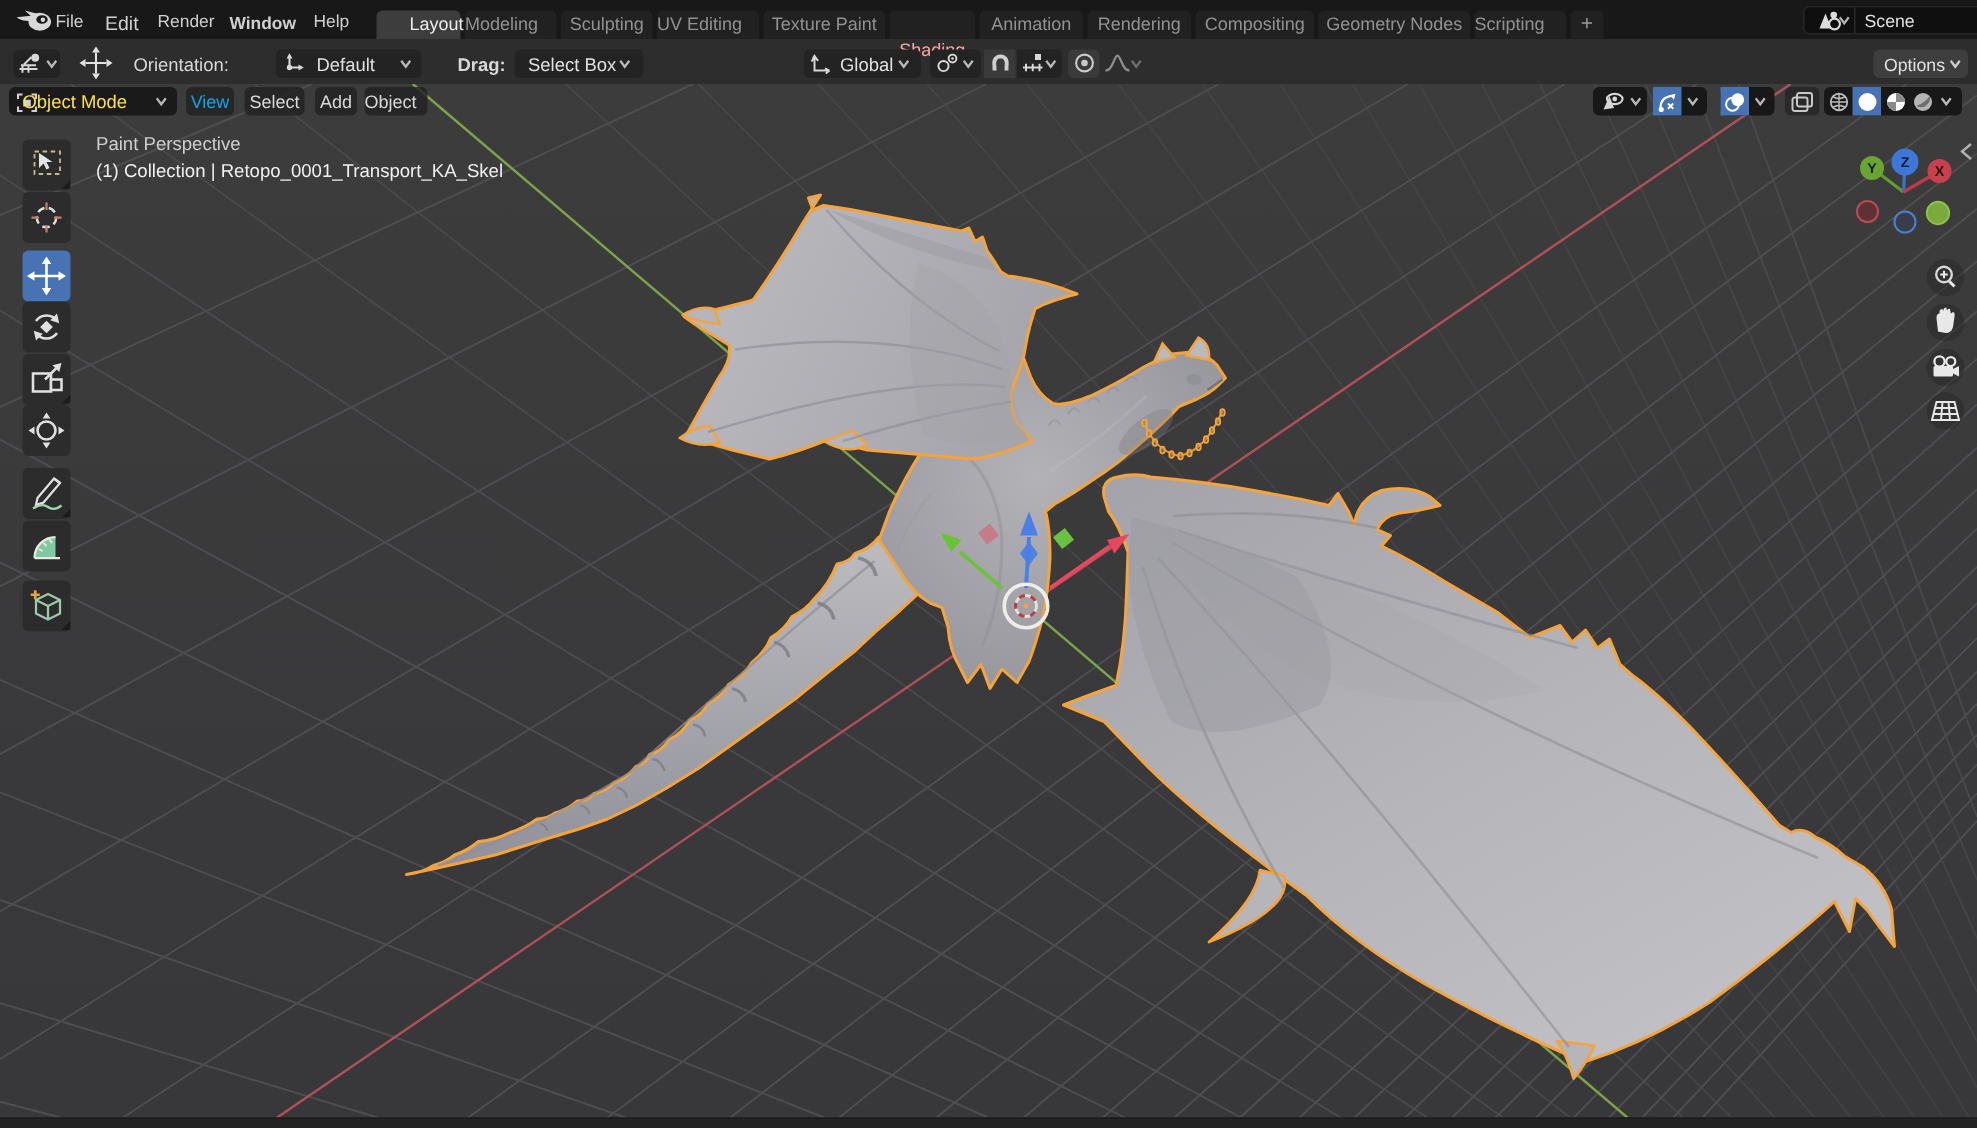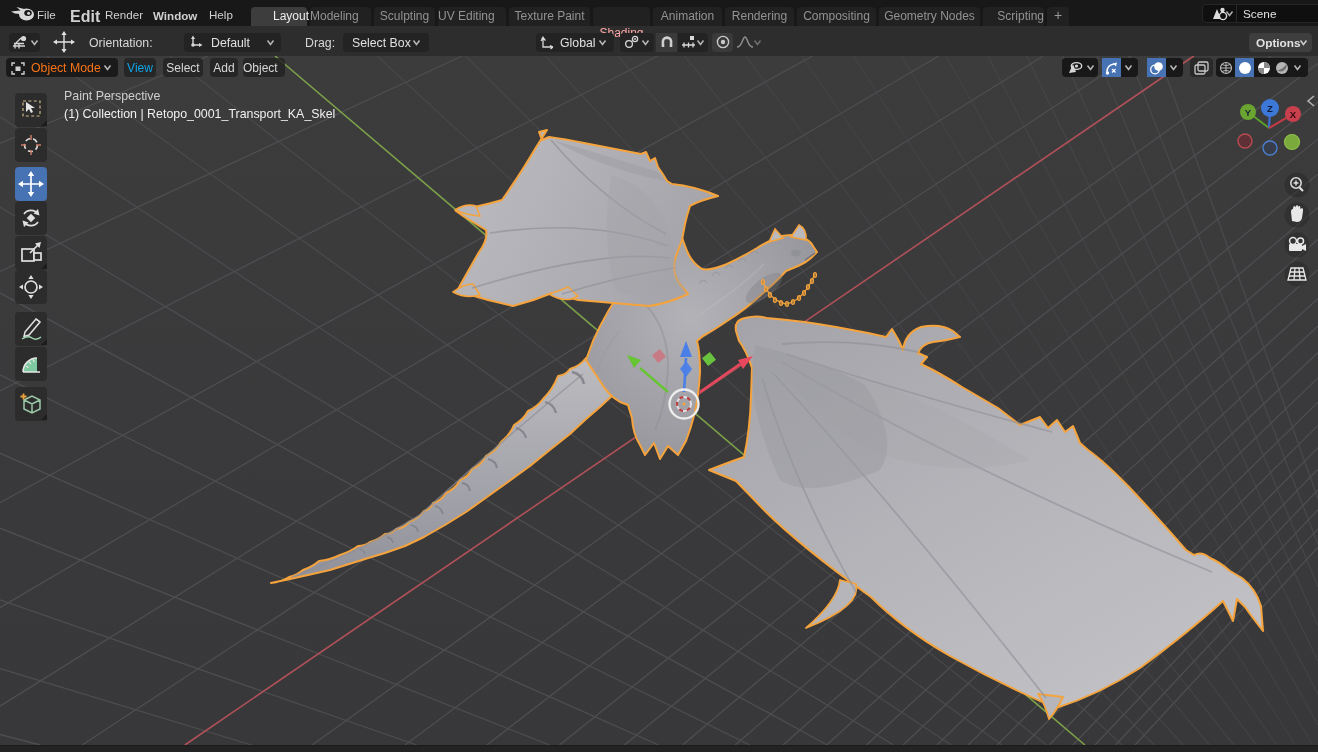--- a/index.html
+++ b/index.html
@@ -196,21 +196,21 @@
 </svg>
 <div id="top"></div>
 <div class="abs" style="z-index:6">
 <svg class="abs" style="left:10px;top:5px" width="26" height="17">
       <ellipse cx="16.5" cy="9.5" rx="7.5" ry="6" fill="#d8d8d8"></ellipse>
       <ellipse cx="18" cy="8" rx="3.8" ry="2.9" fill="#181818"></ellipse>
       <circle cx="18.6" cy="8.2" r="1.5" fill="#d8d8d8"></circle>
       <path d="M1 6.5 L10.5 5.5 L6.5 2 L16 4.5 L11.5 9 Q5 9.5 1 6.5 Z" fill="#d8d8d8"></path>
     </svg>
 <div class="abs" style="left:37px;top:7.5px;font-size:11.6px;color:#d0d0d0;font-weight:normal;letter-spacing:0px;white-space:nowrap">File</div>
-<div class="abs" style="left:70px;top:7.5px;font-size:16px;color:#d0d0d0;font-weight:bold;letter-spacing:0px;white-space:nowrap">Edit</div>
+<div class="abs" style="left:70px;top:7.5px;font-size:13px;color:#d0d0d0;font-weight:normal;letter-spacing:0px;white-space:nowrap">Edit</div>
 <div class="abs" style="left:105px;top:7.5px;font-size:11.6px;color:#d0d0d0;font-weight:normal;letter-spacing:0px;white-space:nowrap">Render</div>
 <div class="abs" style="left:153px;top:9px;font-size:11.6px;color:#d0d0d0;font-weight:bold;letter-spacing:0px;white-space:nowrap">Window</div>
 <div class="abs" style="left:209px;top:7.5px;font-size:11.6px;color:#d0d0d0;font-weight:normal;letter-spacing:0px;white-space:nowrap">Help</div>
 <div class="abs" style="left:251.0px;top:7px;width:56.0px;height:19px;background:#3d3d3d;border-radius:4px 4px 0 0px;"></div>
 <div class="abs" style="left:251.0px;top:8.5px;width:80px;text-align:center;font-size:12px;color:#ececec">Layout</div>
 <div class="abs" style="left:310.0px;top:7px;width:61.0px;height:19px;background:#212121;border-radius:4px 4px 0 0px;"></div>
 <div class="abs" style="left:310.0px;top:8.5px;width:61.0px;text-align:left;font-size:12px;color:#929292">Modeling</div>
 <div class="abs" style="left:374.0px;top:7px;width:61.0px;height:19px;background:#212121;border-radius:4px 4px 0 0px;"></div>
 <div class="abs" style="left:374.0px;top:8.5px;width:61.0px;text-align:center;font-size:12px;color:#929292">Sculpting</div>
 <div class="abs" style="left:438.0px;top:7px;width:68.0px;height:19px;background:#212121;border-radius:4px 4px 0 0px;"></div>
@@ -221,21 +221,21 @@
 <div class="abs" style="left:593.0px;top:26px;width:57.0px;text-align:center;font-size:12px;color:#fca5a5">Shading</div>
 <div class="abs" style="left:653.0px;top:7px;width:69.0px;height:19px;background:#212121;border-radius:4px 4px 0 0px;"></div>
 <div class="abs" style="left:653.0px;top:8.5px;width:69.0px;text-align:center;font-size:12px;color:#929292">Animation</div>
 <div class="abs" style="left:725.0px;top:7px;width:69.0px;height:19px;background:#212121;border-radius:4px 4px 0 0px;"></div>
 <div class="abs" style="left:725.0px;top:8.5px;width:69.0px;text-align:center;font-size:12px;color:#929292">Rendering</div>
 <div class="abs" style="left:797.0px;top:7px;width:79.0px;height:19px;background:#212121;border-radius:4px 4px 0 0px;"></div>
 <div class="abs" style="left:797.0px;top:8.5px;width:79.0px;text-align:center;font-size:12px;color:#929292">Compositing</div>
 <div class="abs" style="left:879.0px;top:7px;width:101.0px;height:19px;background:#212121;border-radius:4px 4px 0 0px;"></div>
 <div class="abs" style="left:879.0px;top:8.5px;width:101.0px;text-align:center;font-size:12px;color:#929292">Geometry Nodes</div>
 <div class="abs" style="left:983.0px;top:7px;width:61.0px;height:19px;background:#212121;border-radius:4px 4px 0 0px;"></div>
-<div class="abs" style="left:983.0px;top:8.5px;width:61.0px;text-align:right;font-size:12px;color:#929292">Scripting</div>
+<div class="abs" style="left:983.0px;top:8.5px;width:61.0px;text-align:left;font-size:12px;color:#929292">Scripting</div>
 <div class="abs" style="left:1047px;top:7px;width:22px;height:19px;background:#212121;border-radius:4px 4px 0 0px;"></div>
 <div class="abs" style="left:1047px;top:7px;width:22px;text-align:center;font-size:14px;color:#9a9a9a">+</div>
 <div class="abs" style="left:1202px;top:4px;width:120px;height:19px;background:#0f0f0f;border-radius:4px;border:1px solid #262626;box-sizing:border-box"></div>
 <svg class="abs" style="left:1208px;top:6px" width="26" height="15">
       <path d="M5 13 L9 3 L13 13 Z" fill="#dcdcdc"></path>
       <circle cx="14.5" cy="4" r="2.2" fill="#dcdcdc"></circle>
       <circle cx="15" cy="10" r="3.6" fill="none" stroke="#dcdcdc" stroke-width="1.4"></circle>
     </svg>
 <svg class="abs" style="left:1225px;top:9px" width="9" height="9">
       <path d="M1.5 2.5 L4.5 6.5 L7.5 2.5" fill="none" stroke="#b0b0b0" stroke-width="1.5"></path>
@@ -262,21 +262,21 @@
 <div class="abs" style="left:184px;top:32.5px;width:97px;height:19px;background:#232323;border-radius:4px;"></div>
 <svg class="abs" style="left:189px;top:35px" width="16" height="14">
       <path d="M4 2 L4 10 L12 10" stroke="#d8d8d8" stroke-width="1.4" fill="none"></path>
       <path d="M4 0.5 L2 4 L6 4 Z M13.5 10 L10 8 L10 12 Z" fill="#d8d8d8"></path>
       <circle cx="4" cy="10" r="1.8" fill="#d8d8d8"></circle>
     </svg>
 <div class="abs" style="left:211px;top:35.5px;font-size:12.3px;color:#e0e0e0;font-weight:normal;letter-spacing:0px;white-space:nowrap">Default</div>
 <svg class="abs" style="left:266px;top:37.5px" width="9" height="9">
       <path d="M1.5 2.5 L4.5 6.5 L7.5 2.5" fill="none" stroke="#b8b8b8" stroke-width="1.5"></path>
     </svg>
-<div class="abs" style="left:305px;top:35.5px;font-size:12.3px;color:#d8d8d8;font-weight:normal;letter-spacing:0px;white-space:nowrap">Drag:</div>
+<div class="abs" style="left:305px;top:35.5px;font-size:12.3px;color:#d8d8d8;font-weight:bold;letter-spacing:0px;white-space:nowrap">Drag:</div>
 <div class="abs" style="left:343px;top:32.5px;width:86px;height:19px;background:#232323;border-radius:4px;"></div>
 <div class="abs" style="left:352px;top:35.5px;font-size:12.3px;color:#e0e0e0;font-weight:normal;letter-spacing:0px;white-space:nowrap">Select Box</div>
 <svg class="abs" style="left:412px;top:37.5px" width="9" height="9">
       <path d="M1.5 2.5 L4.5 6.5 L7.5 2.5" fill="none" stroke="#b8b8b8" stroke-width="1.5"></path>
     </svg>
 <div class="abs" style="left:536px;top:32.5px;width:78px;height:19px;background:#232323;border-radius:4px;"></div>
 <svg class="abs" style="left:540px;top:34.5px" width="16" height="15">
       <path d="M3 3 L3 12 L13 12 M3 3 L1 6 M3 3 L5.5 5.5 M13 12 L10 10.5 M13 12 L10.5 14" stroke="#d8d8d8" stroke-width="1.3" fill="none"></path>
       <path d="M3 1 L1.2 4 L4.8 4 Z" fill="#d8d8d8"></path>
     </svg>
@@ -312,32 +312,32 @@
       <circle cx="7" cy="7" r="2.2" fill="#c9c9c9"></circle>
     </svg>
 <div class="abs" style="left:734px;top:32.5px;width:26px;height:19px;background:#2d2d2d;border-radius:4px;"></div>
 <svg class="abs" style="left:736px;top:35px" width="18" height="14">
       <path d="M1 12 Q4 12 6 7 Q8 2 9 2 Q10 2 12 7 Q14 12 17 12" fill="none" stroke="#8f8f8f" stroke-width="1.5"></path>
     </svg>
 <svg class="abs" style="left:753px;top:37.5px" width="9" height="9">
       <path d="M1.5 2.5 L4.5 6.5 L7.5 2.5" fill="none" stroke="#6f6f6f" stroke-width="1.5"></path>
     </svg>
 <div class="abs" style="left:1249px;top:32.5px;width:63px;height:19px;background:#3e3e3e;border-radius:4px;"></div>
-<div class="abs" style="left:1256px;top:36px;font-size:11.8px;color:#e2e2e2;font-weight:bold;letter-spacing:0px;white-space:nowrap">Options</div>
+<div class="abs" style="left:1256px;top:36px;font-size:11.8px;color:#e2e2e2;font-weight:normal;letter-spacing:0px;white-space:nowrap">Options</div>
 <svg class="abs" style="left:1299px;top:37.5px" width="9" height="9">
       <path d="M1.5 2.5 L4.5 6.5 L7.5 2.5" fill="none" stroke="#cfcfcf" stroke-width="1.5"></path>
     </svg>
 </div>
 <div class="abs" style="z-index:4">
 <div class="abs" style="left:6px;top:58px;width:112px;height:19px;background:rgba(24,24,24,0.93);border-radius:4px;"></div>
 <svg class="abs" style="left:11px;top:61.5px" width="15" height="13">
       <path d="M1 4 L1 1 L4 1 M10 1 L13 1 L13 4 M13 9 L13 12 L10 12 M4 12 L1 12 L1 9" stroke="#cfcfcf" stroke-width="1.4" fill="none"></path>
       <rect x="4.5" y="4.5" width="5" height="4.5" fill="#cfcfcf"></rect>
     </svg>
-<div class="abs" style="left:31px;top:61px;font-size:12.3px;color:#f97316;font-weight:normal;letter-spacing:0px;white-space:nowrap">Object Mode</div>
+<div class="abs" style="left:15px;top:61px;font-size:12.3px;color:#fde047;font-weight:normal;letter-spacing:0px;white-space:nowrap">Object Mode</div>
 <svg class="abs" style="left:103px;top:63px" width="9" height="9">
       <path d="M1.5 2.5 L4.5 6.5 L7.5 2.5" fill="none" stroke="#b8b8b8" stroke-width="1.5"></path>
     </svg>
 <div class="abs" style="left:124px;top:58px;width:32px;height:19px;background:rgba(33,33,33,0.8);border-radius:4px;"></div>
 <div class="abs" style="left:124px;top:61px;width:32px;text-align:center;font-size:12px;color:#0ea5e9">View</div>
 <div class="abs" style="left:163px;top:58px;width:40px;height:19px;background:rgba(33,33,33,0.8);border-radius:4px;"></div>
 <div class="abs" style="left:163px;top:61px;width:40px;text-align:center;font-size:12px;color:#d8d8d8">Select</div>
 <div class="abs" style="left:210px;top:58px;width:28px;height:19px;background:rgba(33,33,33,0.8);border-radius:4px;"></div>
 <div class="abs" style="left:210px;top:61px;width:28px;text-align:center;font-size:12px;color:#d8d8d8">Add</div>
 <div class="abs" style="left:243px;top:58px;width:42px;height:19px;background:rgba(33,33,33,0.8);border-radius:4px;"></div>

